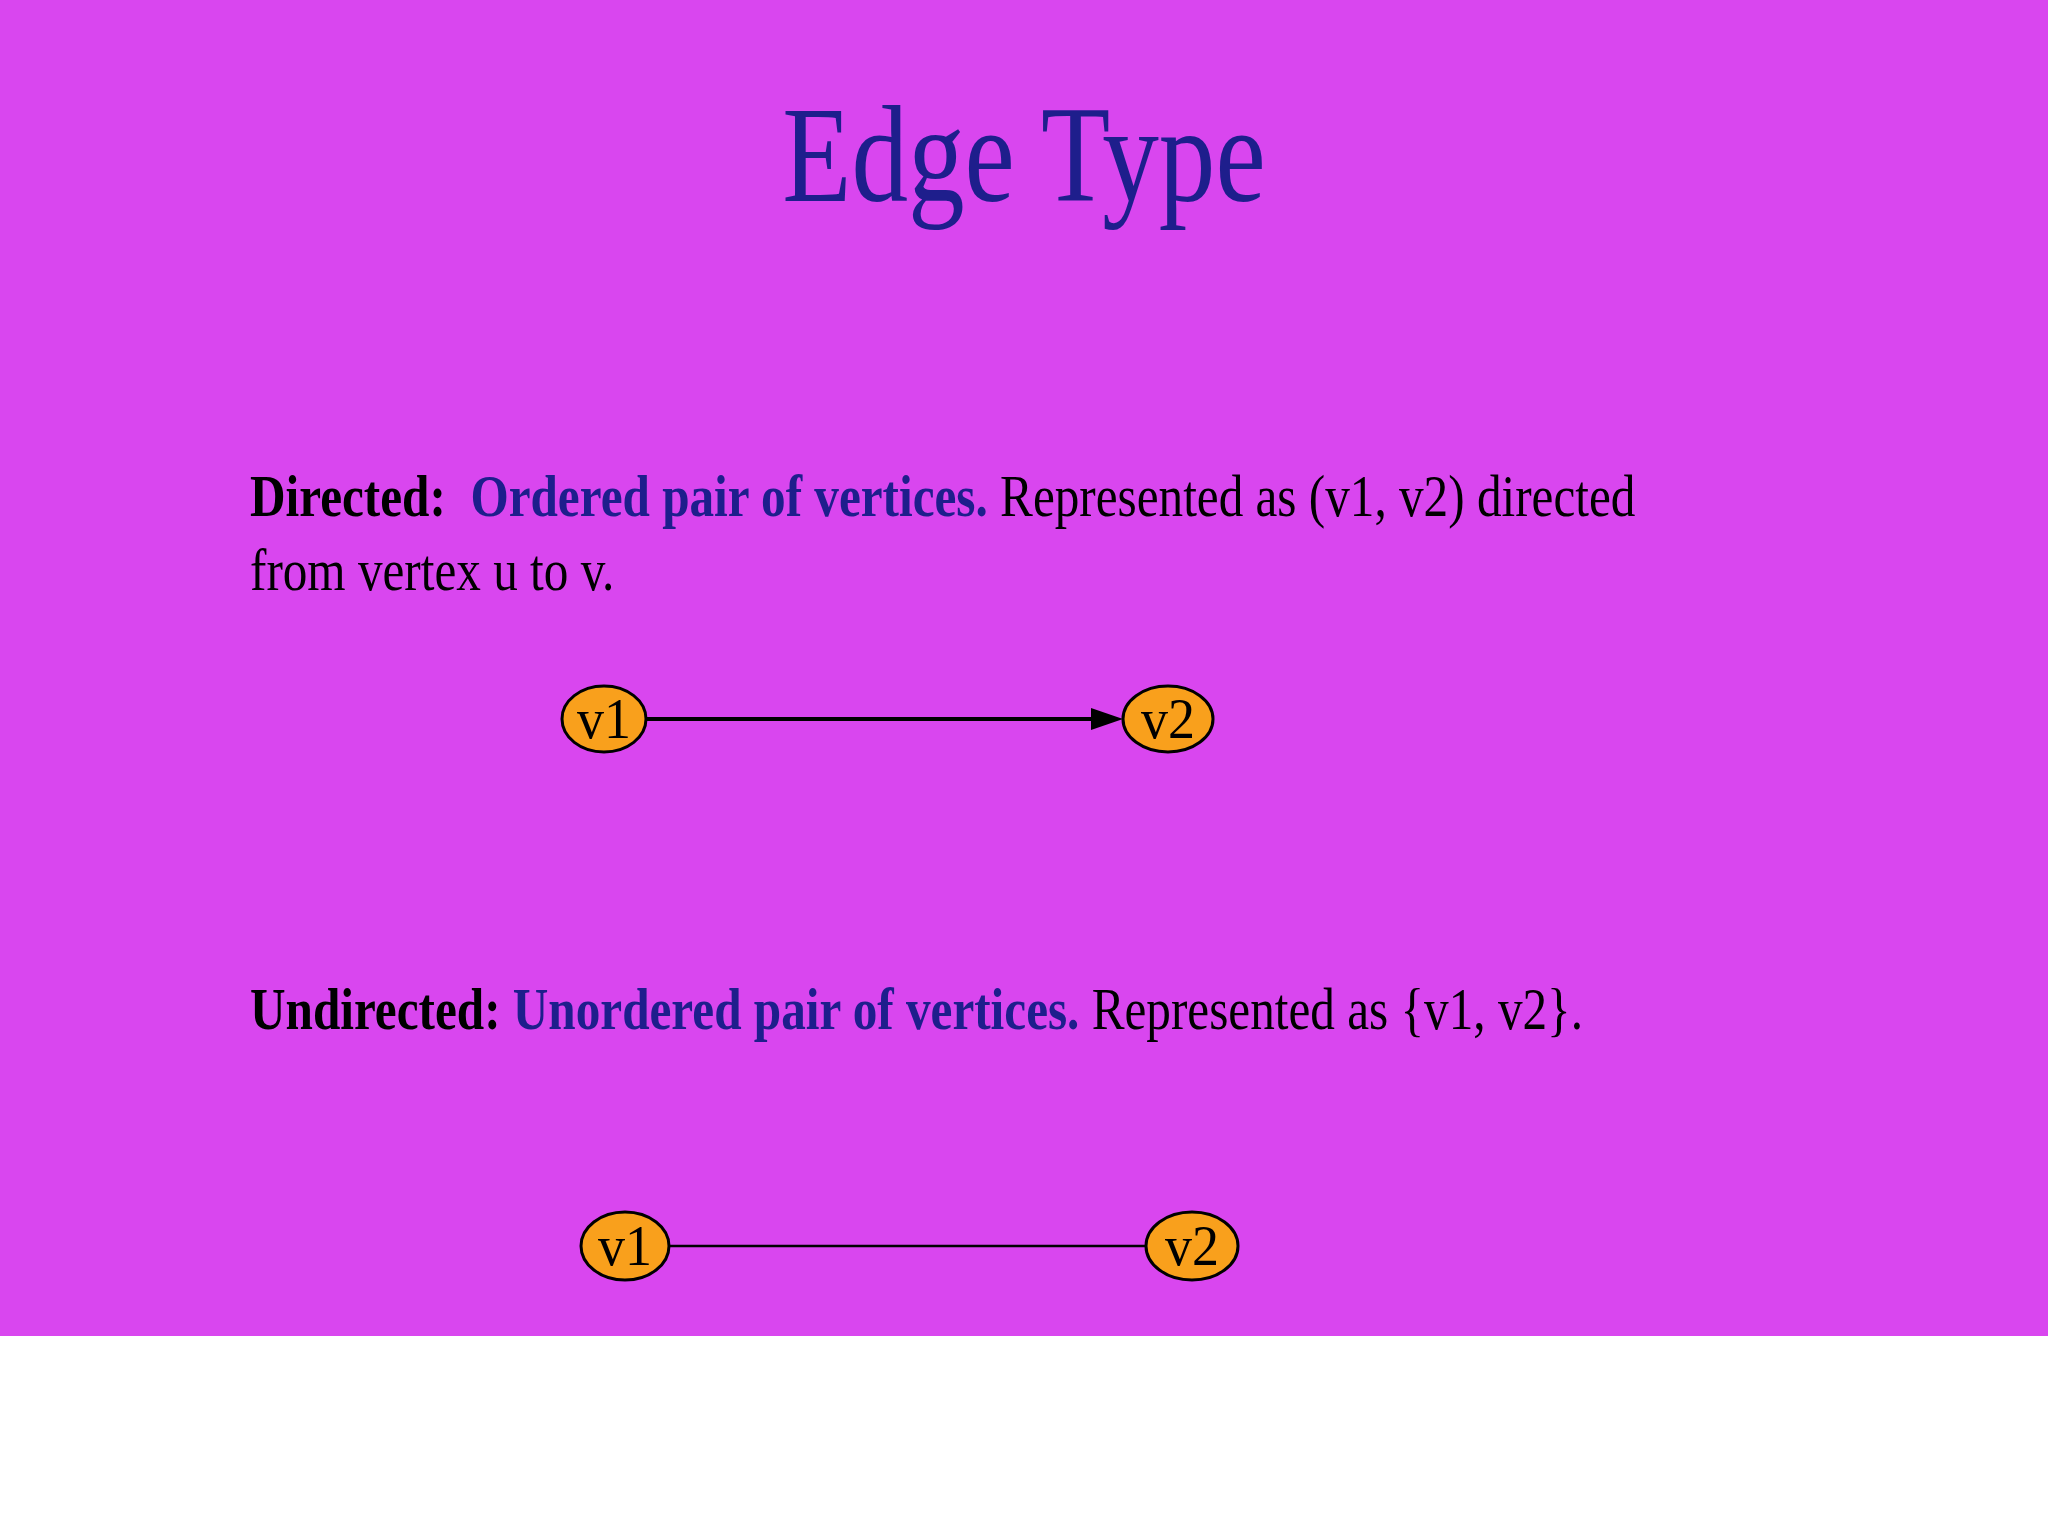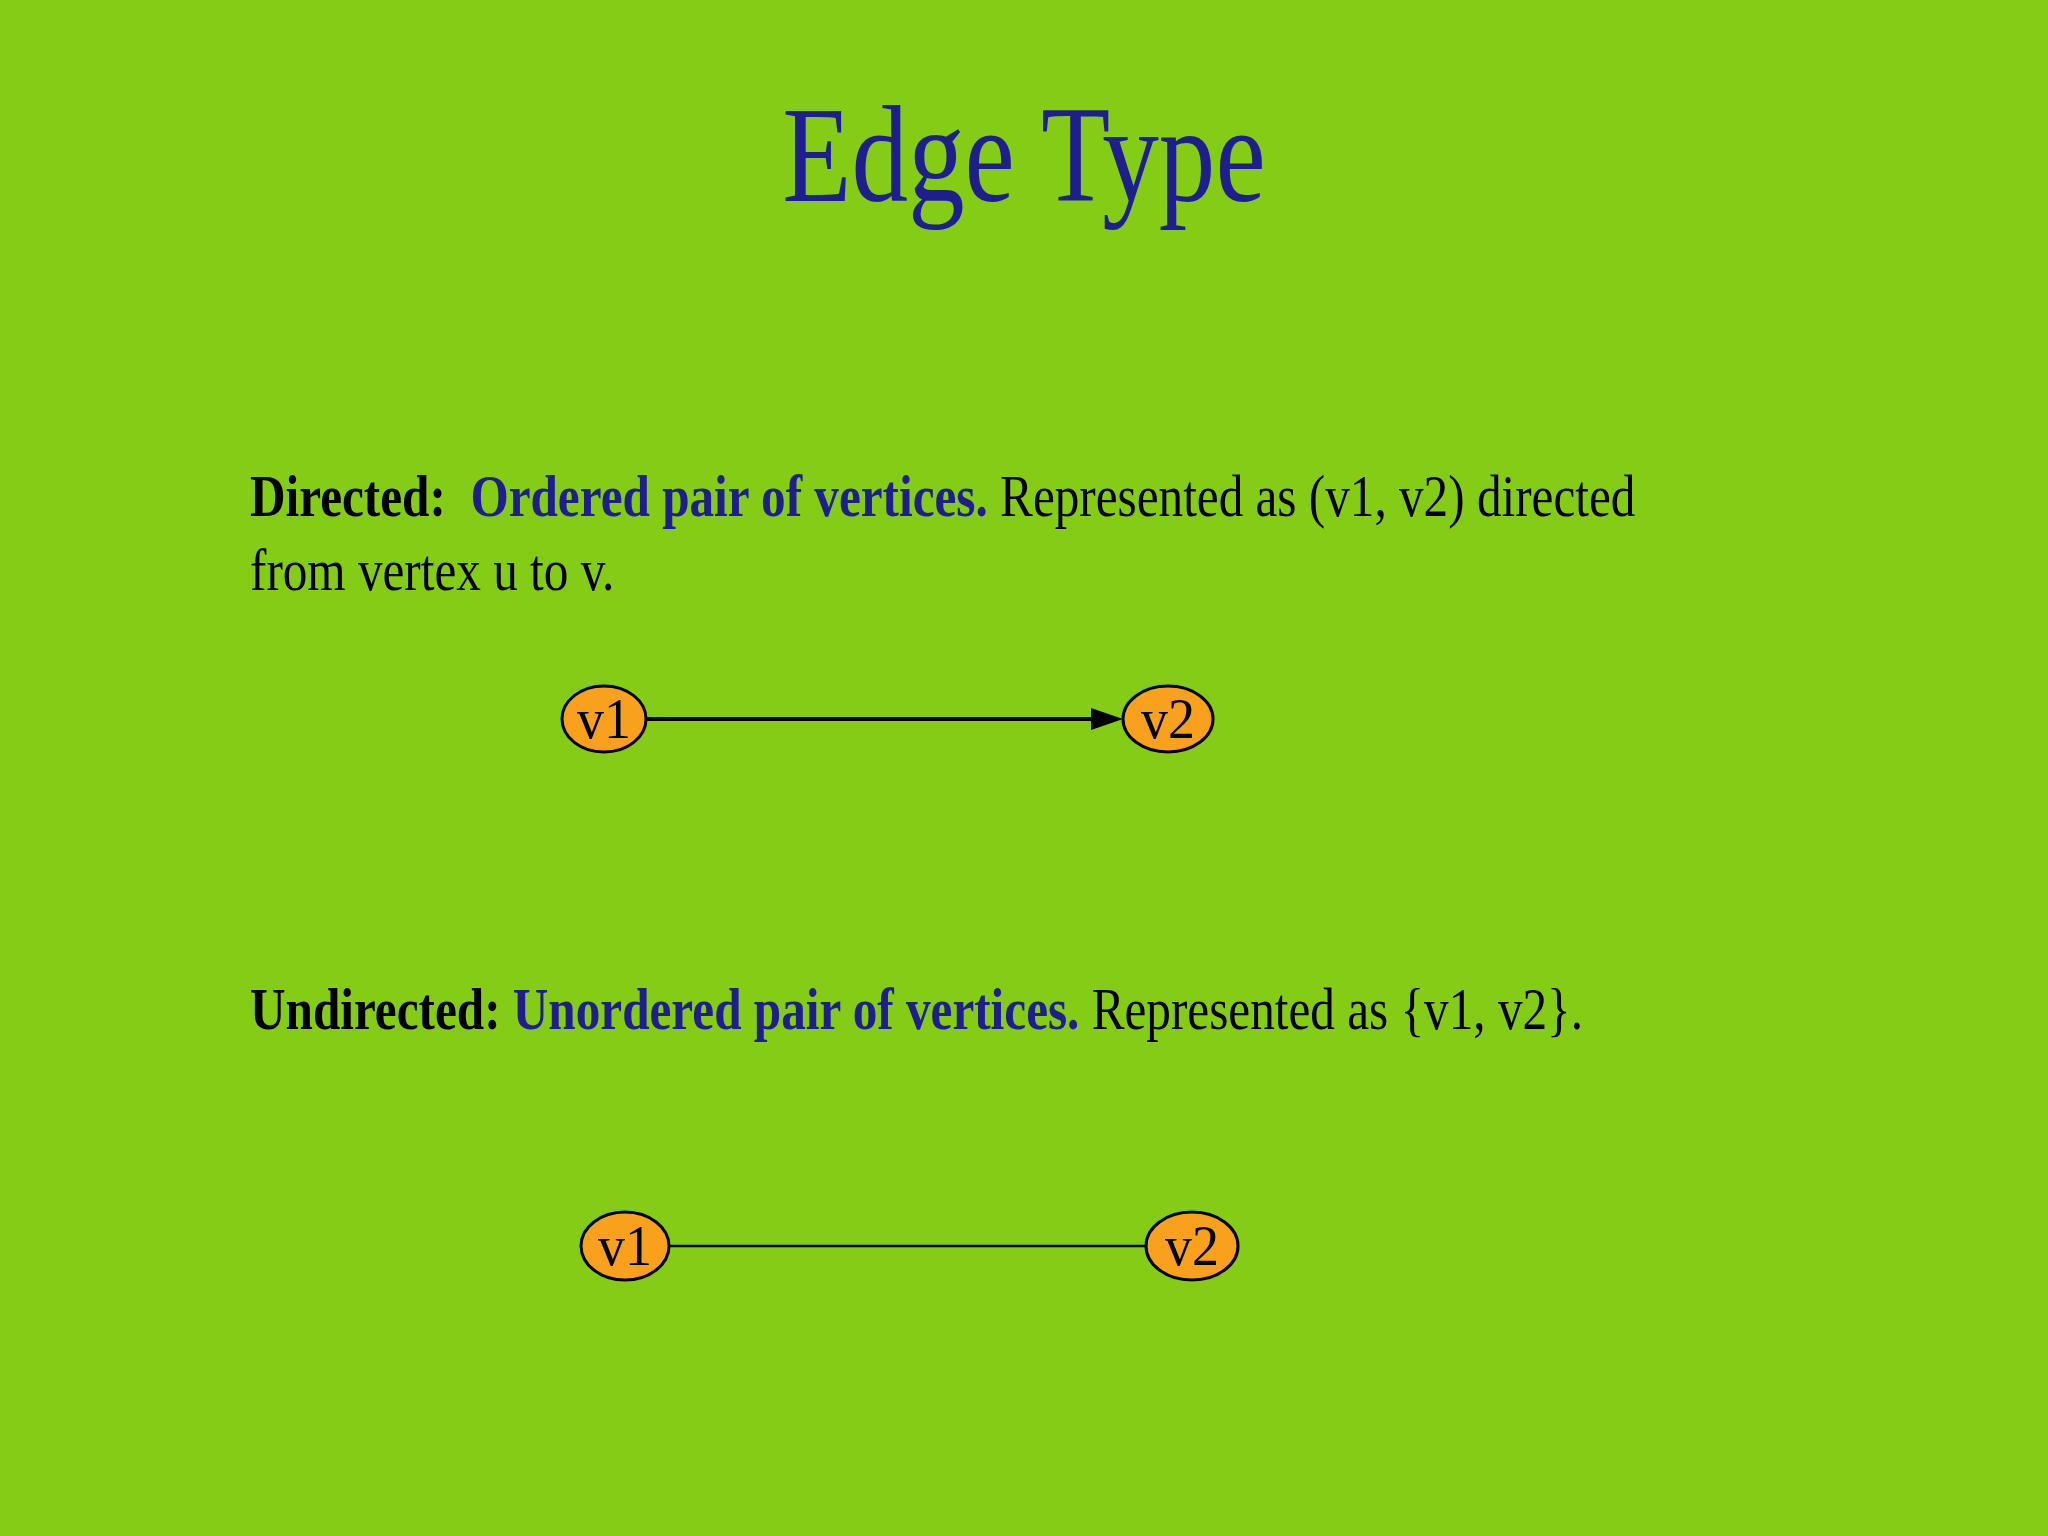--- a/index.html
+++ b/index.html
@@ -1,20 +1,20 @@
 <!DOCTYPE html>
 <html><head>
 <meta charset="utf-8">
 <style>
   html, body { margin: 0; padding: 0; background: #ffffff; }
   .slide {
     position: relative;
     width: 2048px;
-    height: 1536px;
-    background: #84cc16;
+    height: 1336px;
+    background: #d946ef;
     overflow: hidden;
     font-family: "Liberation Serif", serif;
   }
   .title {
     position: absolute;
     top: 72px;
     left: 0;
     width: 2048px;
     margin: 0;
     text-align: center;

